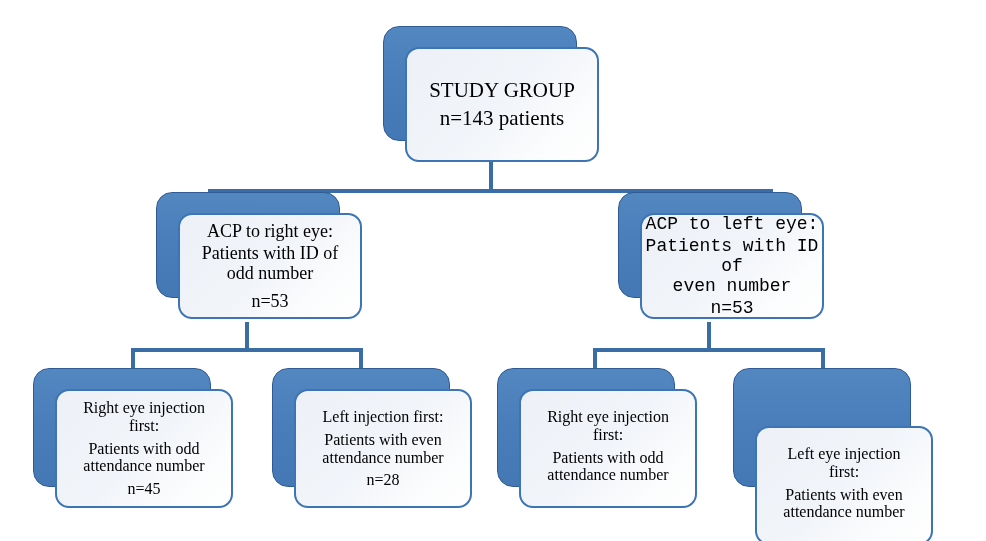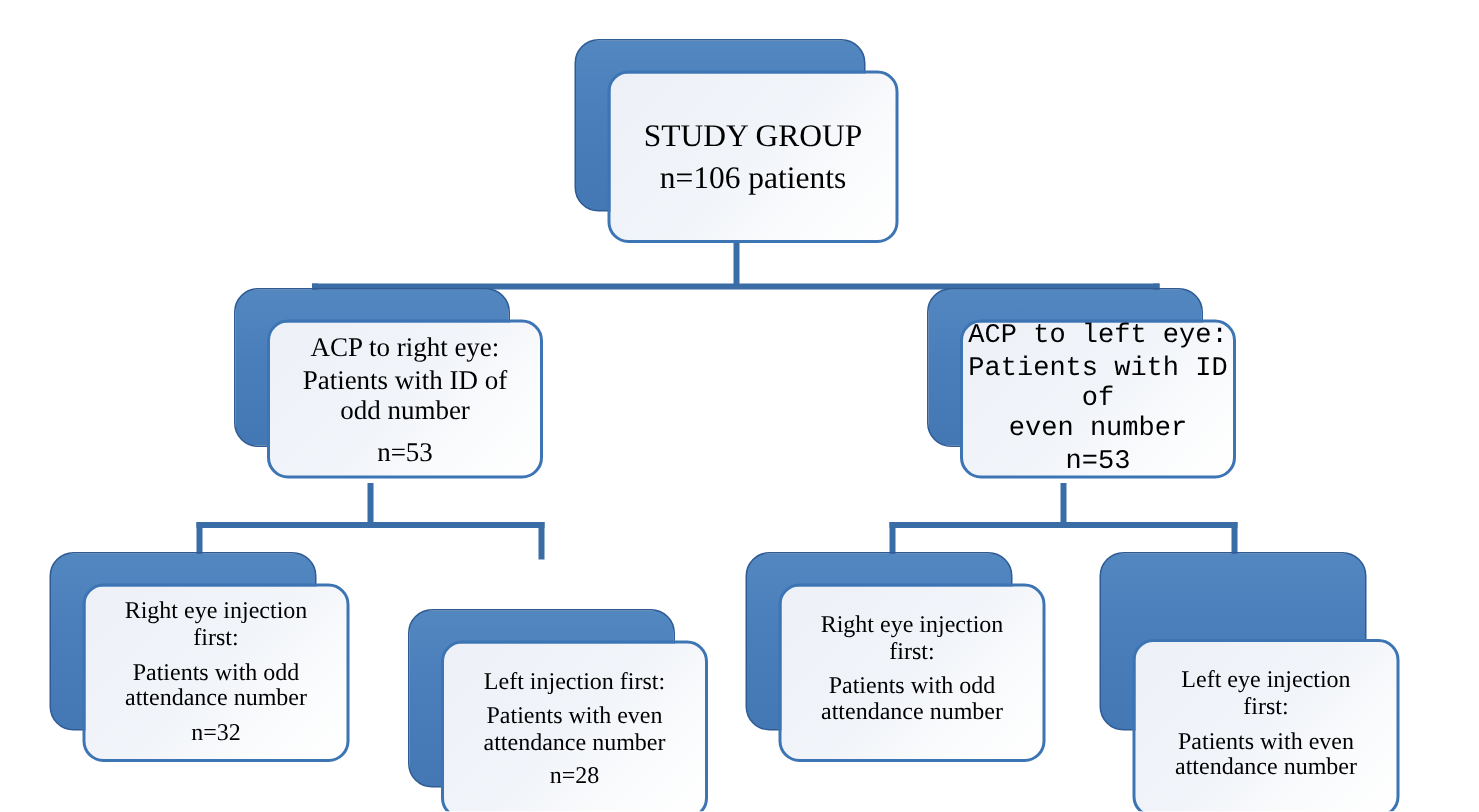--- a/index.html
+++ b/index.html
@@ -92,21 +92,21 @@
 
   <div class="conn conn-v" style="left:707px; top:322px; width:4px; height:28px;"></div>
   <div class="conn conn-h" style="left:593px; top:348px; width:232px; height:4px;"></div>
   <div class="conn conn-v" style="left:593px; top:348px; width:4px; height:25px;"></div>
   <div class="conn conn-v" style="left:821px; top:348px; width:4px; height:25px;"></div>
 
   <div class="node lvl1" style="left:383px; top:26px; width:194px; height:115px;">
     <div class="shadow"></div>
     <div class="card" style="left:22px; top:21px; width:194px; height:115px;">
       <span class="line">STUDY GROUP</span>
-      <span class="line">n=106 patients</span>
+      <span class="line">n=143 patients</span>
     </div>
   </div>
 
   <div class="node lvl2" style="left:156px; top:192px; width:184px; height:106px;">
     <div class="shadow"></div>
     <div class="card" style="left:22px; top:21px; width:184px; height:106px;">
       <span class="line">ACP to right eye:</span>
       <span class="line">Patients with ID of
 odd number</span>
       <span class="gap"></span>
@@ -127,25 +127,25 @@
 
   <div class="node lvl3" style="left:33px; top:368px; width:178px; height:119px;">
     <div class="shadow"></div>
     <div class="card" style="left:22px; top:21px; width:178px; height:119px;">
       <span class="line">Right eye injection
 first:</span>
       <span class="gap"></span>
       <span class="line">Patients with odd
 attendance number</span>
       <span class="gap"></span>
-      <span class="line">n=32</span>
+      <span class="line">n=45</span>
     </div>
   </div>
 
-  <div class="node lvl3" style="left:272px; top:368px; width:178px; height:119px;margin-top:38px;">
+  <div class="node lvl3" style="left:272px; top:368px; width:178px; height:119px;">
     <div class="shadow"></div>
     <div class="card" style="left:22px; top:21px; width:178px; height:119px;">
       <span class="line">Left injection first:</span>
       <span class="gap"></span>
       <span class="line">Patients with even
 attendance number</span>
       <span class="gap"></span>
       <span class="line">n=28</span>
     </div>
   </div>

